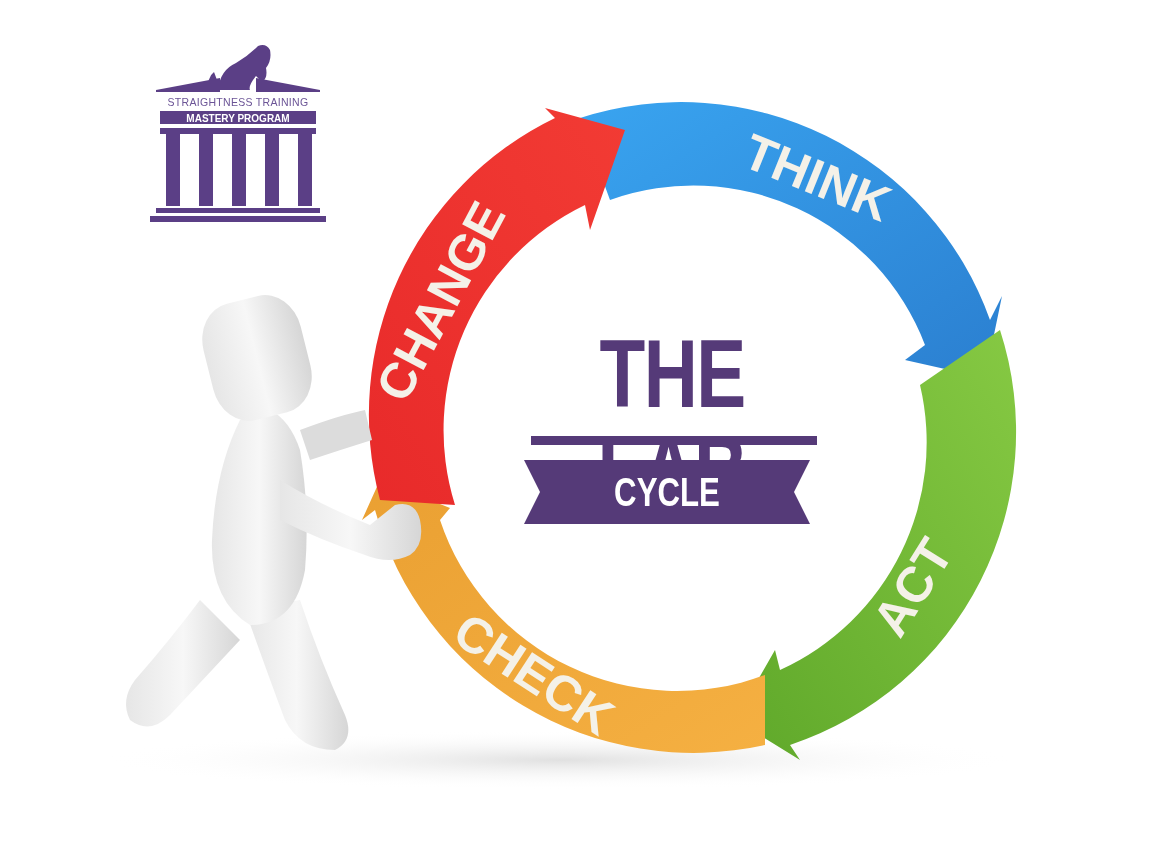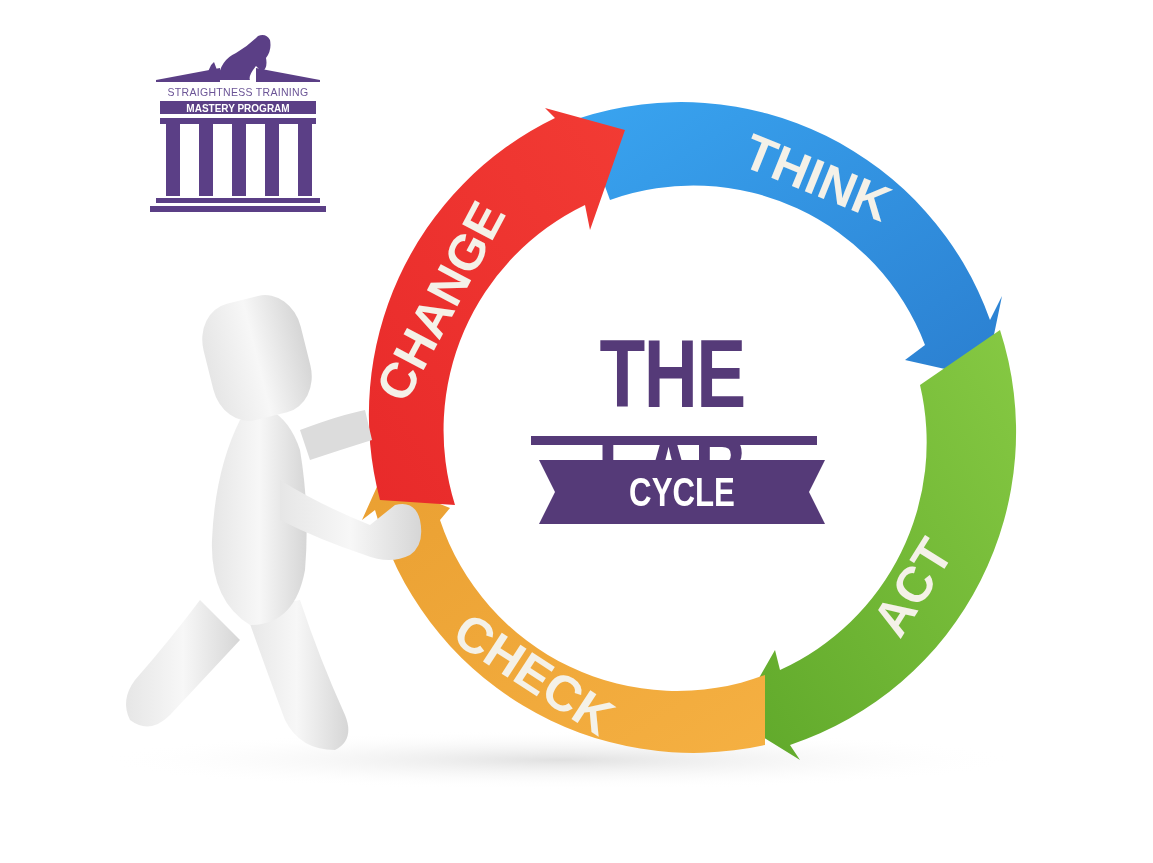--- a/index.html
+++ b/index.html
@@ -1,27 +1,27 @@
 <!DOCTYPE html>
 <html><head>
 <meta charset="utf-8">
 <style>
   html, body { margin: 0; padding: 0; background: #ffffff; }
   body { width: 1153px; height: 863px; position: relative; overflow: hidden; font-family: "Liberation Sans", sans-serif; }
   .canvas { position: absolute; left: 0; top: 0; width: 1153px; height: 863px; }
   svg text { font-family: "Liberation Sans", sans-serif; }
-  .logo { position: absolute; left: 148px; top: 28px; width: 180px; height: 190px; }
+  .logo { position: absolute; left: 148px; top: 38px; width: 180px; height: 190px; }
   .center-title { position: absolute; left: 522px; top: 326px; width: 300px; text-align: center; }
   .lab-text {
     display: block; font-family: "Liberation Sans", sans-serif; font-weight: bold;
     font-size: 96px; line-height: 96px; letter-spacing: -2px; color: #553a78;
     transform: scaleX(0.78); transform-origin: center;
   }
   .lab-rule { position: absolute; left: 9px; top: 110px; width: 286px; height: 9px; background: #553a78; }
-  .ribbon { position: absolute; left: 17px; top: 134px; width: 286px; height: 64px; }
+  .ribbon { position: absolute; left: 2px; top: 134px; width: 286px; height: 64px; }
   .ribbon-label {
     position: absolute; left: 0; top: 0; width: 286px; height: 64px; line-height: 64px;
     text-align: center; color: #ffffff; font-weight: bold; font-size: 40px;
     transform: scaleX(0.78); transform-origin: center;
   }
 </style>
 </head>
 <body>
 
 <div class="canvas">

